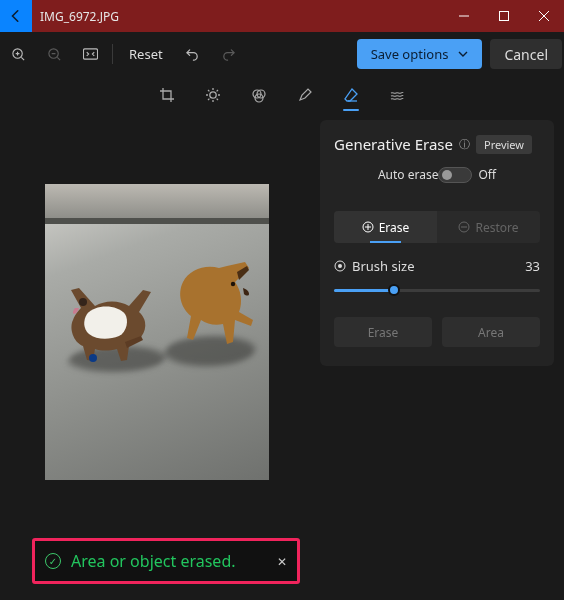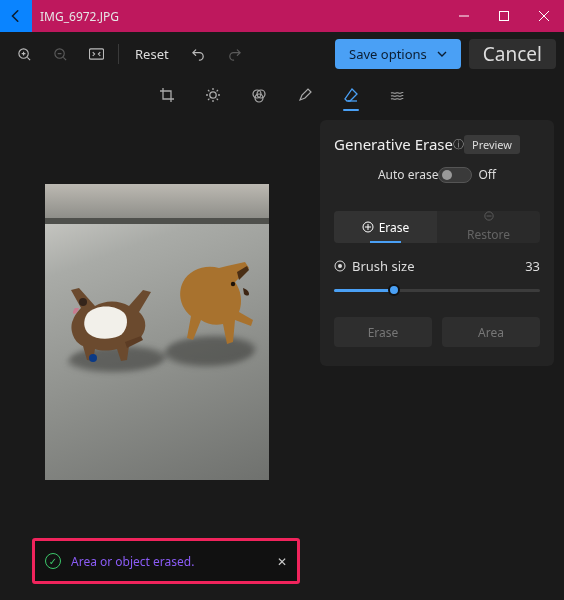--- a/index.html
+++ b/index.html
@@ -1,70 +1,70 @@
 <!DOCTYPE html>
 <html><head>
 <meta charset="utf-8">
 <style>
 * { margin: 0; padding: 0; box-sizing: border-box; font-family: "Segoe UI", system-ui, sans-serif; }
 body { background: #1a1a1a; width: 564px; height: 600px; overflow: hidden; color: #fff; }
 
-.titlebar { height: 32px; display: flex; align-items: center; background: #be185d; justify-content: center; }
+.titlebar { height: 32px; display: flex; align-items: center; background: #7f1d1d; justify-content: center; }
 .back-btn { width: 32px; height: 32px; background: #0a84ff; display: flex; align-items: center; justify-content: center; }
 .title { font-size: 12px; margin-left: 8px; color: #e6e6e6; }
 .win-ctrls { margin-left: auto; display: flex; }
 .win-btn { width: 40px; height: 32px; display: flex; align-items: center; justify-content: center; color: #fff; }
 
-.toolbar { height: 44px; display: flex; align-items: center; padding: 0 8px; gap: 4px; }
+.toolbar { height: 44px; display: flex; align-items: center; padding: 0 2px; gap: 4px; }
 .tb-btn { width: 32px; height: 32px; display: flex; align-items: center; justify-content: center; color: #bbb; border-radius: 4px; }
 .tb-btn.dim { opacity: .4; }
 .tb-sep { width: 1px; height: 20px; background: #3a3a3a; margin: 0 2px; }
 .reset-btn { padding: 0 10px; height: 30px; display: flex; align-items: center; color: #ddd; font-size: 13px; border-radius: 4px; }
 .tb-right { margin-left: auto; display: flex; gap: 8px; align-items: center; }
 .save-btn { background: #4aa0f5; color: #0b1e33; height: 30px; padding: 0 14px; display: flex; align-items: center; gap: 10px; border-radius: 4px; font-size: 13px; }
-.cancel-btn { background: #2f2f2f; color: #ddd; height: 30px; padding: 0 14px; border-radius: 4px; font-size: 19px; display:flex; align-items:center; }
+.cancel-btn { background: #2f2f2f; color: #ddd; height: 30px; padding: 0 14px; border-radius: 4px; font-size: 14px; display:flex; align-items:center; }
 
 .tool-tabs { height: 38px; display: flex; justify-content: center; align-items: center; gap: 22px; }
 .tool-tab { width: 24px; height: 28px; display: flex; align-items: center; justify-content: center; color: #aaa; position: relative; }
 .tool-tab.active { color: #4aa0f5; }
 .tool-tab.active::after { content: ""; position: absolute; bottom: -2px; left: 4px; right: 4px; height: 2px; background: #4aa0f5; border-radius: 1px; }
 
 .content { display: flex; padding: 0 2px; }
 .canvas-wrap { flex: 1; display: flex; justify-content: center; align-items: flex-start; padding-top: 70px; }
 .canvas { width: 224px; height: 296px; background: linear-gradient(160deg,#d7d6d1 0%,#a9aba7 25%,#8e908c 60%,#6f716e 100%); position: relative; overflow: hidden; }
 .wall { position:absolute; top:0; left:0; right:0; height:36px; background: linear-gradient(#bcb9b2,#8c8c87); }
 .curb { position:absolute; top:34px; left:0; right:0; height:6px; background:#4f504c; }
 .dog1 { position:absolute; left:20px; top:96px; width:94px; height:82px; }
 .dog2 { position:absolute; left:128px; top:76px; width:86px; height:96px; }
 .shadow { position:absolute; background: rgba(30,30,28,.45); border-radius:50%; filter: blur(3px); }
 
 .panel { width: 234px; background: #232323; margin: 6px 8px 0 8px; border-radius: 6px; padding: 14px 14px 18px 14px; height: 246px; }
-.panel-head { display: flex; align-items: center; margin-bottom: 12px; }
+.panel-head { display: flex; align-items: center; gap: 6px; margin-bottom: 12px; }
 .panel-title { font-size: 15px; color: #eee; }
 .info-ic { color: #999; font-size: 11px; }
 .badge { background: #3a3a3a; color: #ddd; font-size: 11px; padding: 2px 8px; border-radius: 3px; }
 .row { display: flex; align-items: center; justify-content: center; font-size: 12px; color: #ddd; margin-bottom: 28px; }
 .toggle { width: 34px; height: 16px; background: #3a3a3a; border: 1px solid #555; border-radius: 10px; position: relative; }
 .toggle::after { content:""; position:absolute; width:10px; height:10px; background:#999; border-radius:50%; top:2px; left:3px; }
 .seg { display: flex; gap: 0; background:#2a2a2a; border-radius:4px; overflow:hidden; margin-bottom: 14px; }
 .seg-btn { flex:1; height:32px; display:flex; align-items:center; justify-content:center; gap:5px; font-size:12px; color:#aaa; position:relative; }
 .seg-btn.active { color:#fff; background:#323232; }
 .seg-btn.active::after { content:""; position:absolute; bottom:0; left:35%; right:35%; height:2px; background:#4aa0f5; }
-.seg-btn.dim { opacity:.45;flex-direction:column; }
+.seg-btn.dim { opacity:.45; }
 .brush-row { display:flex; justify-content:space-between; align-items:center; font-size:13px; color:#ddd; margin-bottom:6px; }
 .slider { position:relative; height:18px; margin-bottom:18px; }
 .track { position:absolute; top:8px; left:0; right:0; height:3px; background:#3c3c3c; border-radius:2px; }
 .fill { position:absolute; top:8px; left:0; width:28%; height:3px; background:#4aa0f5; border-radius:2px; }
 .thumb { position:absolute; top:3px; left:26%; width:12px; height:12px; background:#4aa0f5; border:2px solid #111; border-radius:50%; }
 .act-row { display:flex; gap:10px; }
 .act-btn { flex:1; height:30px; background:#2e2e2e; color:#777; font-size:12px; display:flex; align-items:center; justify-content:center; border-radius:4px; }
 
 .toast-wrap { position:absolute; left:32px; bottom:16px; width:268px; border:3px solid #f0245c; border-radius:3px; }
 .toast { background:#111; height:40px; display:flex; align-items:center; padding:0 10px; gap:10px; }
-.toast-msg { font-size:12px; color:#8b5cf6; flex:1; }
+.toast-msg { font-size:16px; color:#22c55e; flex:1; }
 .check-ic { width:16px; height:16px; border:1.5px solid #3cc76a; border-radius:50%; display:flex; align-items:center; justify-content:center; color:#3cc76a; font-size:10px; }
 .close-x { color:#ccc; font-size:12px; }
 
 svg { display:block; }
 </style>
 </head>
 <body>
 
 <div class="titlebar">
   <div class="back-btn">

